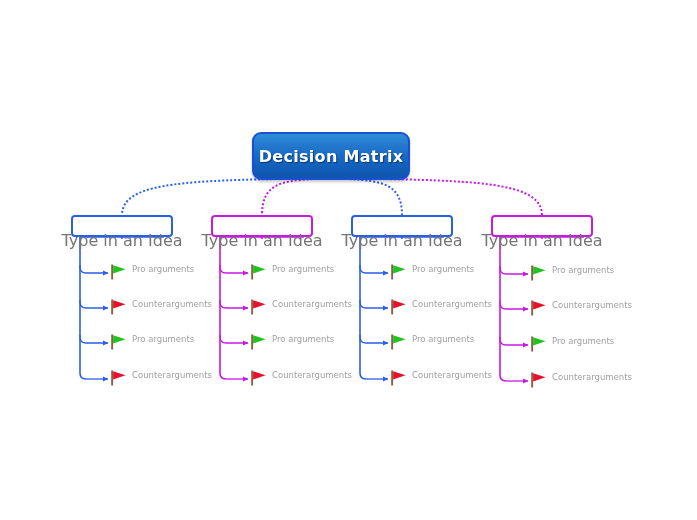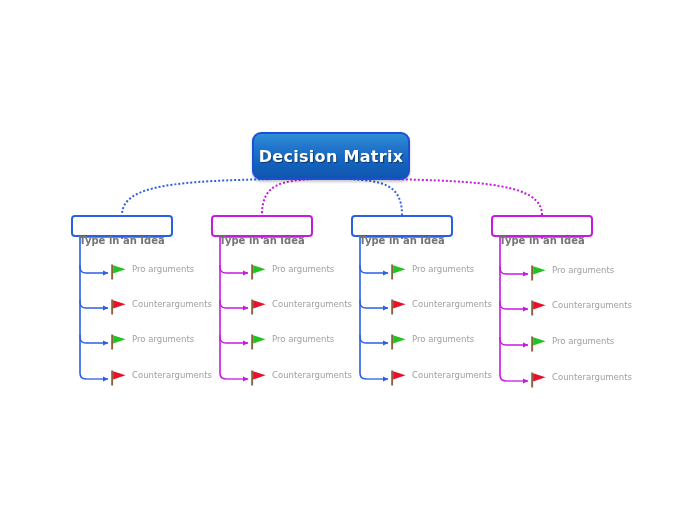--- a/index.html
+++ b/index.html
@@ -63,22 +63,22 @@
     background: #ffffff;
     display: flex;
     align-items: center;
     justify-content: center;
     box-sizing: border-box;
     padding: 0 9px;
   }
   .idea-node.magenta { border-color: #c61ae0; }
   .idea-label {
     color: #757575;
-    font-size: 10px;
-    font-weight: bold;
+    font-size: 16px;
+    font-weight: normal;
     white-space: nowrap;
     margin-top: 28px;
   }
 
   
   .leaf {
     position: absolute;
     height: 18px;
     display: flex;
     align-items: flex-start;

